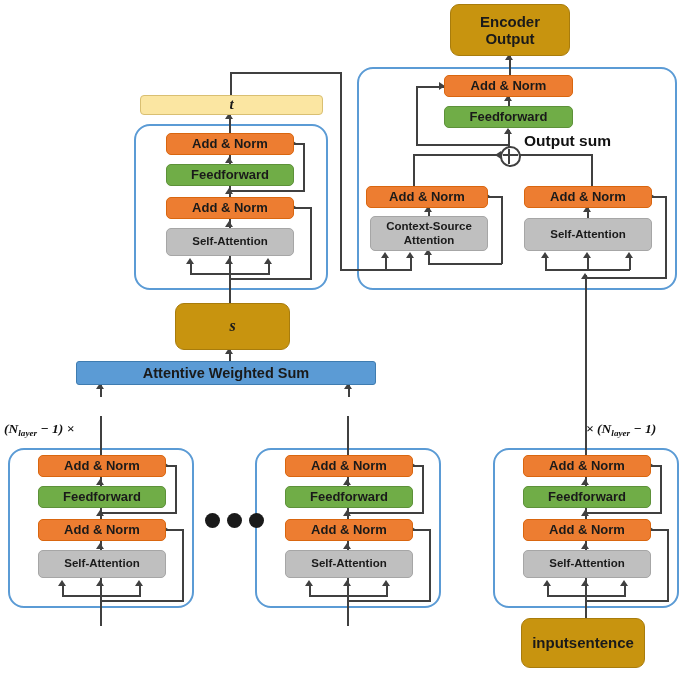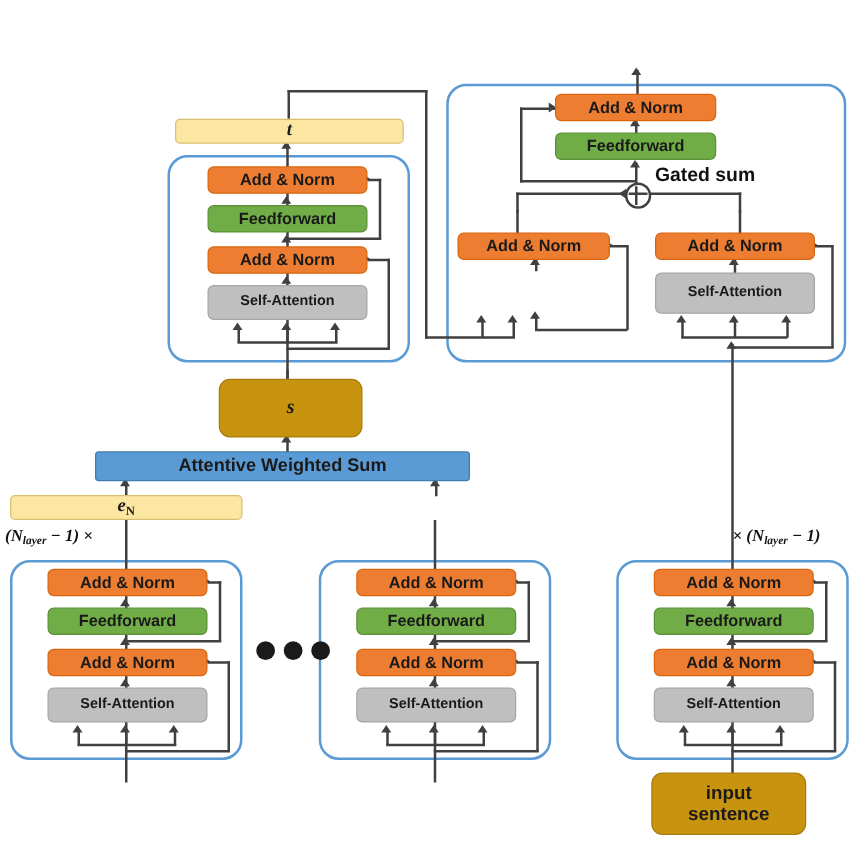--- a/index.html
+++ b/index.html
@@ -52,20 +52,24 @@
 
   
   .dots{position:absolute;display:flex;gap:7px;z-index:4;}
   .dots i{display:block;width:15px;height:15px;border-radius:50%;background:#1a1a1a;}
 </style>
 </head>
 <body>
 
 <div id="stage">
 
+  <div class="box gold" style="left:450px;top:4px;width:120px;height:52px;flex-direction:column;">
+    <span>Encoder</span>
+    <span>Output</span>
+  </div>
 
   <div class="ln lnv" style="left:509px;top:56px;height:22px;"></div>
   <div class="arrow up" style="left:505px;top:54px;"></div>
 
   <div class="panel" style="left:357px;top:67px;width:320px;height:223px;"></div>
 
   <div class="box orange" style="left:444px;top:75px;width:129px;height:22px;">
       <span>Add &amp; Norm</span>
     </div>
 
@@ -75,39 +79,43 @@
 
   <div class="ln lnv" style="left:508px;top:97px;height:10px;"></div>
   <div class="arrow up" style="left:504px;top:95px;"></div>
 
   <div class="ln lnv" style="left:416px;top:86px;height:60px;"></div>
   <div class="ln lnh" style="left:416px;top:144px;width:93px;"></div>
   <div class="ln lnh" style="left:416px;top:86px;width:29px;"></div>
   <div class="arrow" style="left:439px;top:82px;border-top:4px solid transparent;border-bottom:4px solid transparent;border-left:6px solid #404040;"></div>
 
   <div class="plus" style="left:500px;top:146px;"></div>
-  <div class="lbl plain" style="left:524px;top:132px;">Gated sum</div>
+  <div class="lbl plain" style="left:524px;top:132px;">Output sum</div>
 
   <div class="ln lnv" style="left:508px;top:130px;height:17px;"></div>
   <div class="arrow up" style="left:504px;top:128px;"></div>
 
   <div class="ln lnv" style="left:413px;top:168px;height:24px;"></div>
   <div class="ln lnh" style="left:413px;top:154px;width:88px;"></div>
   <div class="ln lnv" style="left:413px;top:154px;height:16px;"></div>
   <div class="arrow left" style="left:495px;top:151px;"></div>
 
   <div class="ln lnv" style="left:591px;top:168px;height:24px;"></div>
   <div class="ln lnh" style="left:517px;top:154px;width:76px;"></div>
   <div class="ln lnv" style="left:591px;top:154px;height:16px;"></div>
   <div class="arrow" style="left:516px;top:151px;border-top:4px solid transparent;border-bottom:4px solid transparent;border-right:6px solid #404040;transform:scaleX(-1);"></div>
 
   <div class="box orange" style="left:366px;top:186px;width:122px;height:22px;">
       <span>Add &amp; Norm</span>
     </div>
 
+  <div class="box gray" style="left:370px;top:216px;width:118px;height:35px;flex-direction:column;">
+    <span>Context-Source</span>
+    <span>Attention</span>
+  </div>
   <div class="ln lnv" style="left:428px;top:208px;height:9px;"></div>
   <div class="arrow up" style="left:424px;top:206px;"></div>
 
   <div class="box orange" style="left:524px;top:186px;width:128px;height:22px;">
       <span>Add &amp; Norm</span>
     </div>
 
   <div class="box gray" style="left:524px;top:218px;width:128px;height:33px;">
       <span>Self-Attention</span>
     </div>
@@ -194,23 +202,20 @@
       <span>s</span>
     </div>
   <div class="ln lnv" style="left:229px;top:296px;height:10px;"></div>
 
   <div class="box blue" style="left:76px;top:361px;width:300px;height:24px;">
       <span>Attentive Weighted Sum</span>
     </div>
   <div class="ln lnv" style="left:229px;top:350px;height:12px;"></div>
   <div class="arrow up" style="left:225px;top:348px;"></div>
 
-  <div class="box yellow" style="left:8px;top:396px;width:186px;height:20px;">
-      <span><span>e</span><span class="subn">N</span></span>
-    </div>
   <div class="ln lnv" style="left:100px;top:385px;height:12px;"></div>
   <div class="arrow up" style="left:96px;top:383px;"></div>
 
   <div class="lbl math" style="left:4px;top:421px;">
     <span>(</span><span>N</span><span class="sub">layer</span><span> − 1) ×</span>
   </div>
 
   <div class="panel" style="left:8px;top:448px;width:186px;height:160px;"></div>
 
   <div class="box orange" style="left:38px;top:455px;width:128px;height:22px;">
@@ -334,18 +339,18 @@
   <div class="arrow" style="left:647px;top:525px;border-top:4px solid transparent;border-bottom:4px solid transparent;border-left:6px solid #404040;"></div>
 
   <div class="ln lnv" style="left:547px;top:583px;height:13px;"></div>
   <div class="arrow up" style="left:543px;top:580px;"></div>
   <div class="ln lnv" style="left:585px;top:583px;height:13px;"></div>
   <div class="arrow up" style="left:581px;top:580px;"></div>
   <div class="ln lnv" style="left:624px;top:583px;height:13px;"></div>
   <div class="arrow up" style="left:620px;top:580px;"></div>
   <div class="ln lnh" style="left:547px;top:595px;width:79px;"></div>
 
-  <div class="box gold" style="left:521px;top:618px;width:124px;height:50px;flex-direction:column;font-size:15px;">
+  <div class="box gold" style="left:521px;top:618px;width:124px;height:50px;flex-direction:row;font-size:15px;">
     <span>input</span>
     <span>sentence</span>
   </div>
 
 </div>
 
 </body></html>

